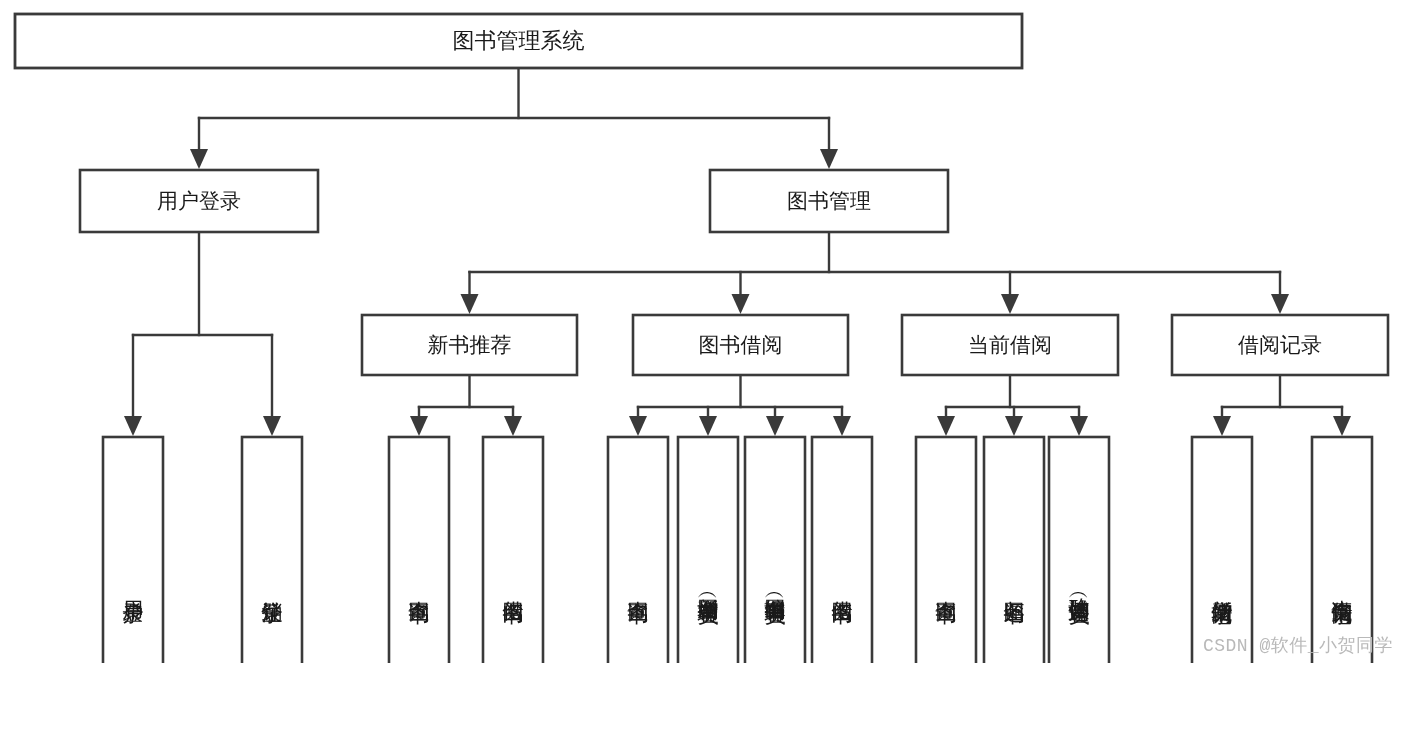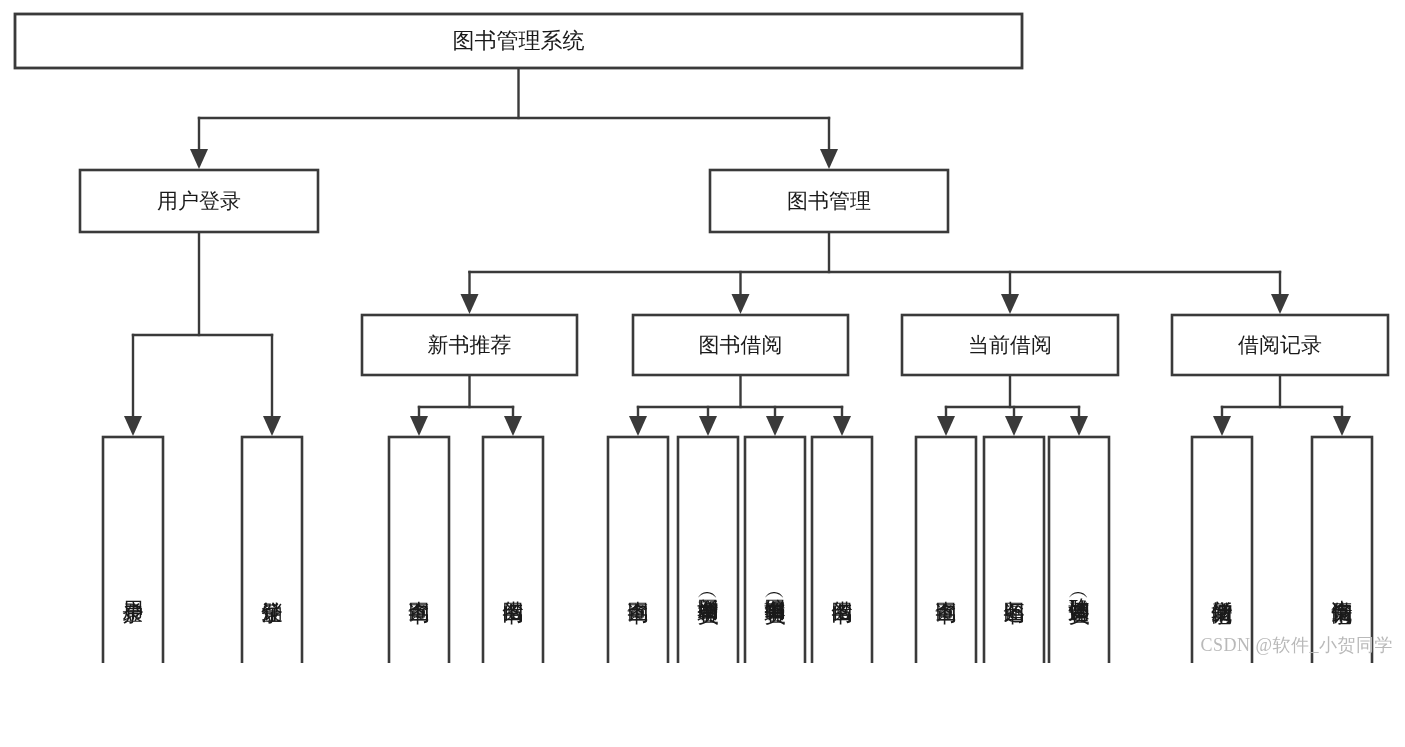--- a/index.html
+++ b/index.html
@@ -66,21 +66,21 @@
     line-height: 1.05;
     letter-spacing: 1px;
     color: #1a1a1a;
     white-space: nowrap;
     pointer-events: none;
   }
   #watermark {
     position: absolute;
     right: 12px;
     bottom: 6px;
-    font-family: Liberation Serif, serif;
+    font-family: Liberation Mono, monospace;
     font-size: 18px;
     color: #b9b9b9;
     letter-spacing: 0.5px;
     white-space: nowrap;
   }
 </style>
 </head>
 <body>
 
 <div id="diagram-root">

